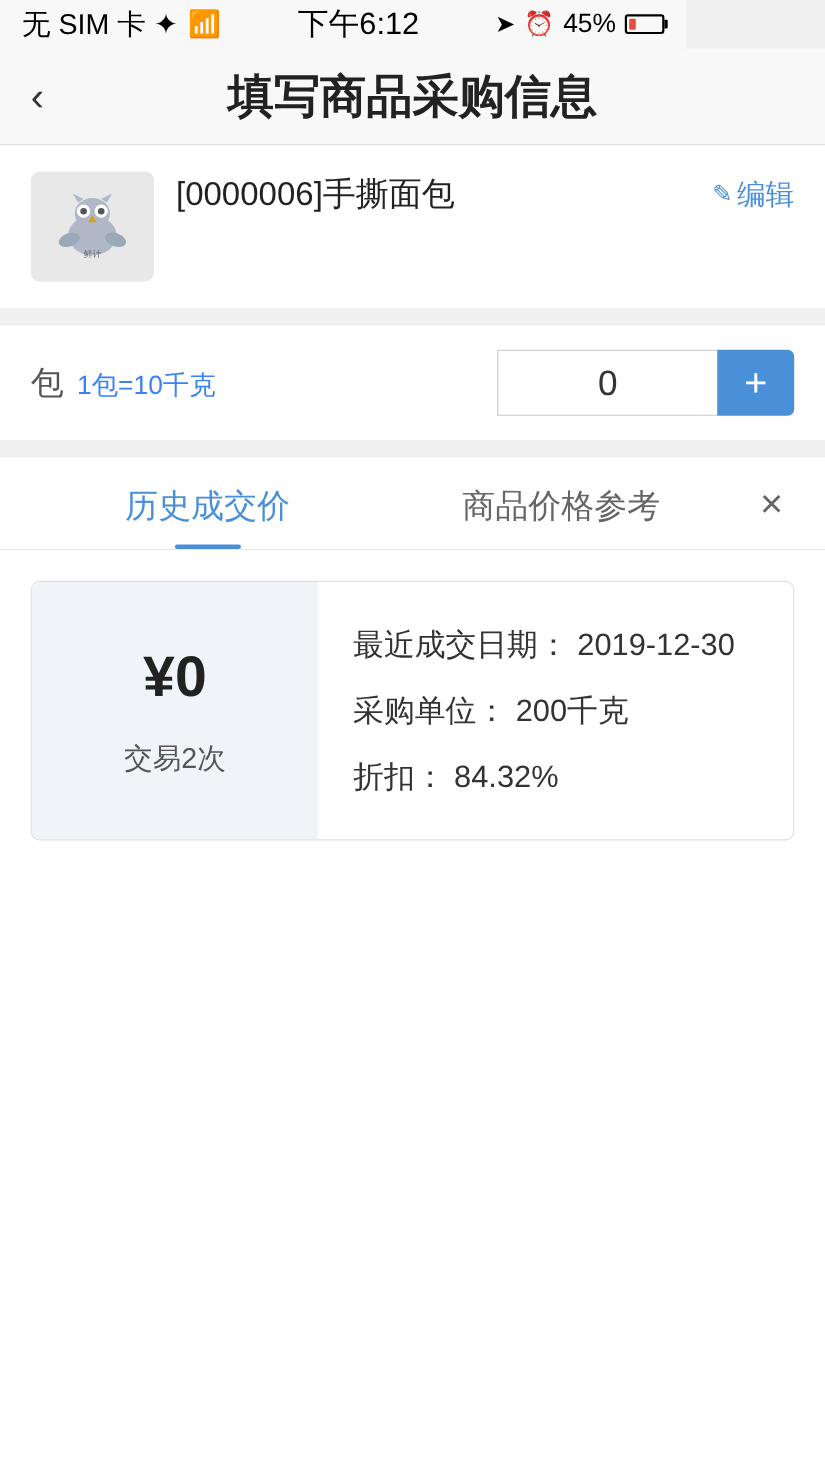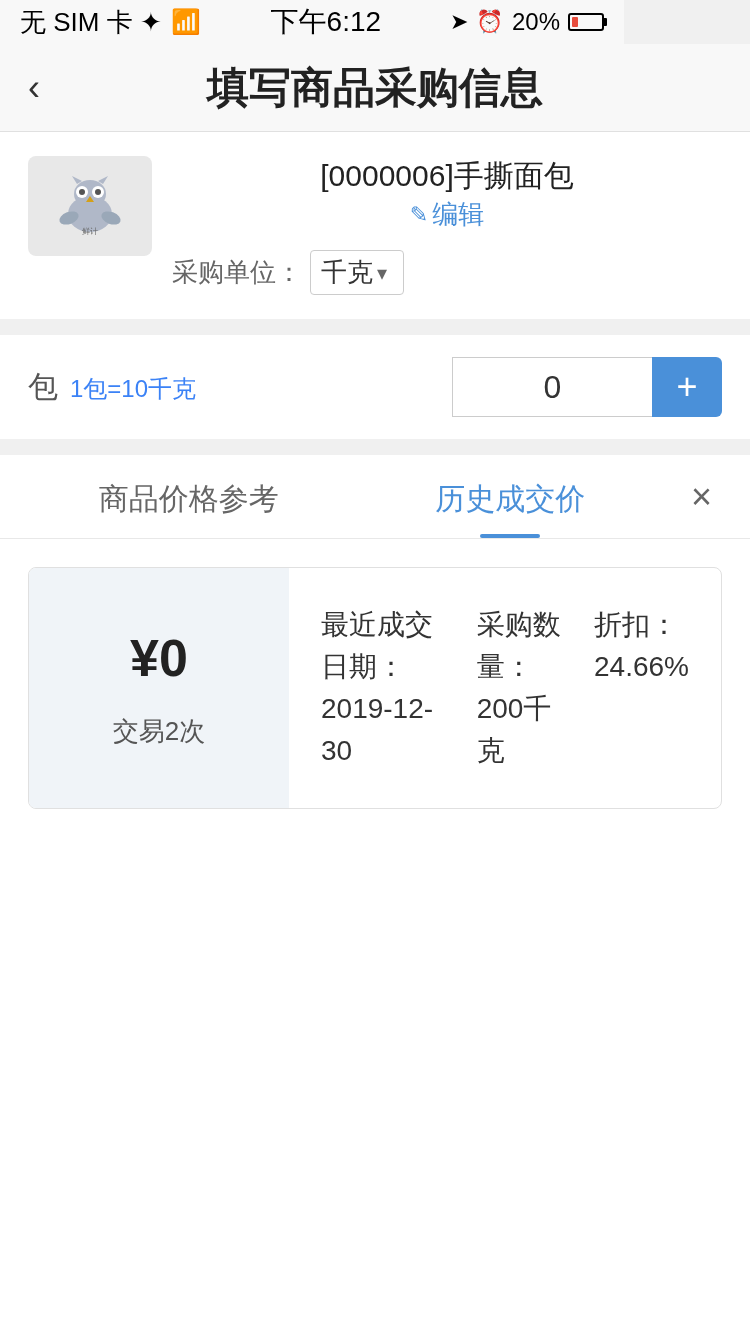--- a/index.html
+++ b/index.html
@@ -97,38 +97,37 @@
     
     .product-card {
       background: #fff;
       margin: 0;
       padding: 24px 28px;
       display: flex;
       align-items: flex-start;
       gap: 20px;
     }
     .product-image {
-      width: 124px;
+      width: 112px;
       height: 100px;
       background: #e8e8e8;
       border-radius: 8px;
       display: flex;
       align-items: center;
       justify-content: center;
       flex-shrink: 0;
     }
     .product-info {
       flex: 1;
     }
     .product-name-row {
       display: flex;
       justify-content: space-between;
       align-items: center;
       margin-bottom: 18px;
-      flex-direction: column;
     }
     .product-name {
       font-size: 30px;
       color: #222;
       font-weight: 500;
     }
     .edit-btn {
       color: #4a90d9;
       font-size: 26px;
       display: flex;
@@ -299,20 +298,21 @@
     }
     .trade-count {
       font-size: 26px;
       color: #555;
       margin-top: 16px;
     }
     .price-right {
       flex: 1;
       padding: 36px 32px;
       display: flex;
+      flex-direction: column;
       gap: 18px;
     }
     .price-detail-row {
       font-size: 28px;
       color: #333;
       line-height: 1.5;
     }
 
     
     .main-bg {
@@ -325,21 +325,21 @@
 
 <div class="status-bar">
   <div class="status-left">
     <span>无 SIM 卡 ✦</span>
     <span style="font-size:24px;">📶</span>
   </div>
   <div class="status-center">下午6:12</div>
   <div class="status-right">
     <span style="font-size:22px;">➤</span>
     <span style="font-size:22px;">⏰</span>
-    <span>20%</span>
+    <span>45%</span>
     <div class="battery-icon">
       <div class="battery-fill"></div>
     </div>
   </div>
 </div>
 
 <div class="nav-bar">
   <div class="nav-back">‹</div>
   <div class="nav-title">填写商品采购信息</div>
 </div>
@@ -371,73 +371,66 @@
   </div>
   <div class="product-info">
     <div class="product-name-row">
       <div class="product-name">[0000006]手撕面包</div>
       <div class="edit-btn">
         <span style="font-size:22px;">✎</span>
         <span>编辑</span>
       </div>
     </div>
     <div class="unit-row">
-      <div class="unit-label">
-        <span>采购单位：</span>
-        <div class="unit-select">
-          <span>千克</span>
-          <span style="font-size:20px;color:#666;">▾</span>
-        </div>
-      </div>
     </div>
   </div>
 </div>
 
 <div class="section-divider"></div>
 
 <div class="quantity-row">
   <div class="quantity-label">
     <span class="qty-unit">包</span>
     <span class="qty-conversion">1包=10千克</span>
   </div>
   <div class="quantity-controls">
     <input class="qty-input" type="text" value="0" style="">
     <button class="qty-plus">+</button>
   </div>
 </div>
 
 <div class="tabs-section">
   <div class="tabs-header">
-    <div class="tab-item inactive">
-      <span>商品价格参考</span>
-    </div>
     <div class="tab-item active">
       <span>历史成交价</span>
       <div class="tab-underline"></div>
+    </div>
+    <div class="tab-item inactive">
+      <span>商品价格参考</span>
     </div>
     <div class="tab-close">×</div>
   </div>
 
   <div class="price-info-section">
     <div class="price-info-card">
       <div class="price-left">
         <div class="price-value">¥0</div>
         <div class="trade-count">交易2次</div>
       </div>
       <div class="price-right">
         <div class="price-detail-row">
           <span>最近成交日期：</span>
           <span>2019-12-30</span>
         </div>
         <div class="price-detail-row">
-          <span>采购数量：</span>
+          <span>采购单位：</span>
           <span>200千克</span>
         </div>
         <div class="price-detail-row">
           <span>折扣：</span>
-          <span>24.66%</span>
+          <span>84.32%</span>
         </div>
       </div>
     </div>
   </div>
 </div>
 
 <div class="main-bg"></div>
 
 </body></html>

